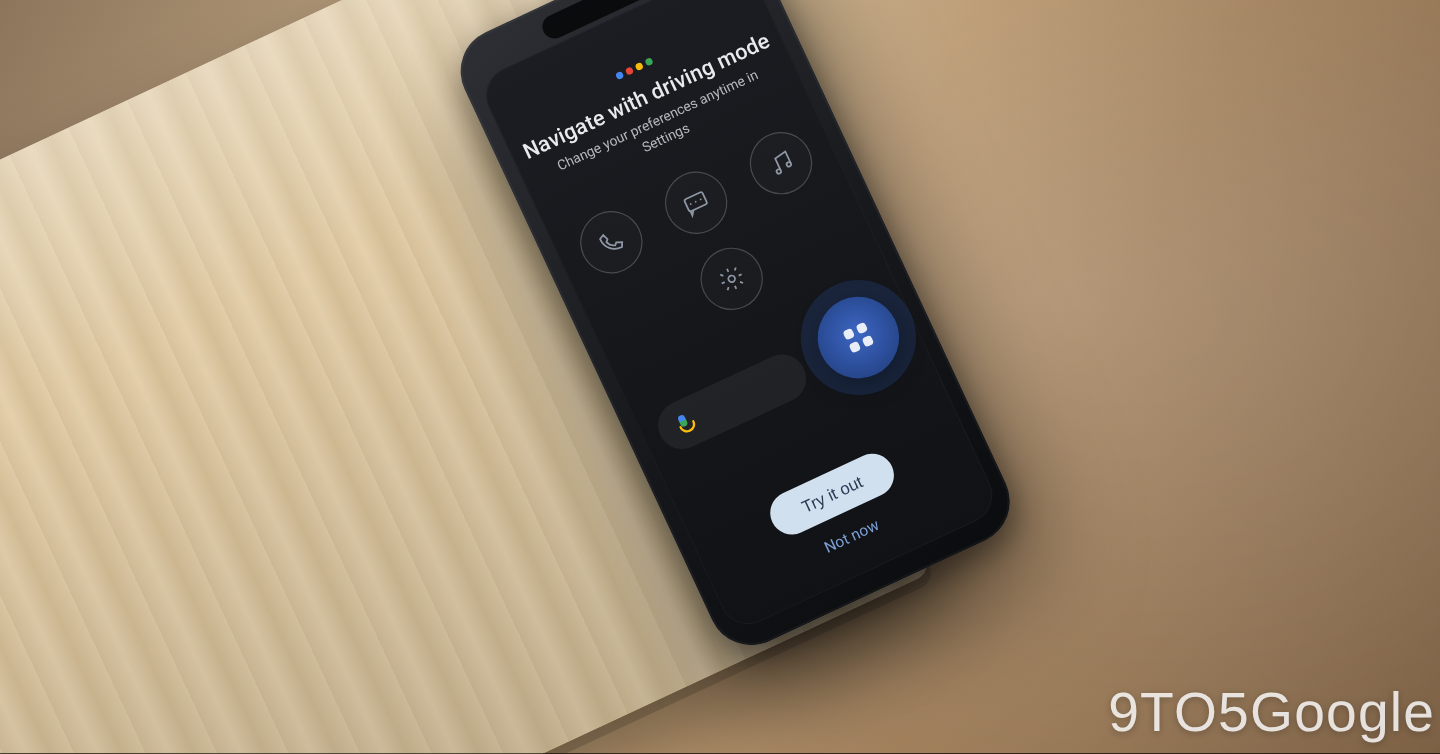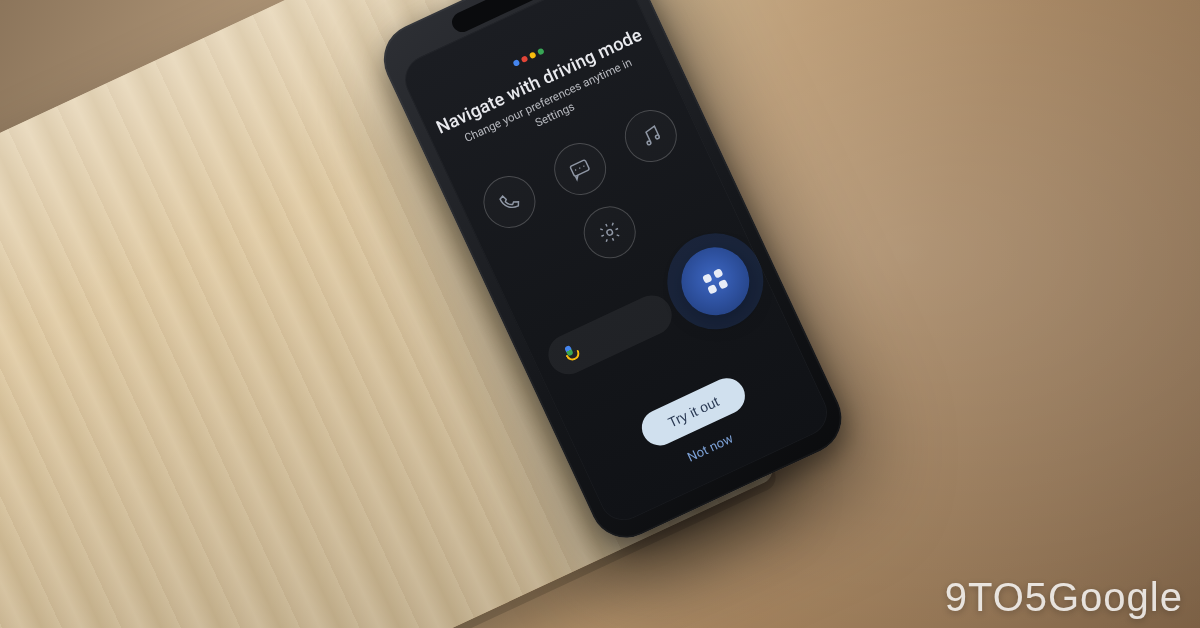--- a/index.html
+++ b/index.html
@@ -192,26 +192,26 @@
   .link-secondary{
     color:#7aa0d8;
     font-size:13px;
     cursor:pointer;
   }
 
   
   .watermark{
     position:absolute;
     right:0; bottom:8px;
-    font-size:40px;
+    font-size:46px;
     font-weight:300;
     letter-spacing:1px;
     color:rgba(255,255,255,0.82);
     text-shadow:0 2px 6px rgba(0,0,0,0.25);
-    padding-right:17px;
+    padding-right:4px;
     font-family: "Helvetica Neue", Helvetica, Arial, sans-serif;
   }
 </style>
 </head>
 <body>
 
 <div class="scene">
   <div class="table"></div>
 
   <div class="phone-wrap">

